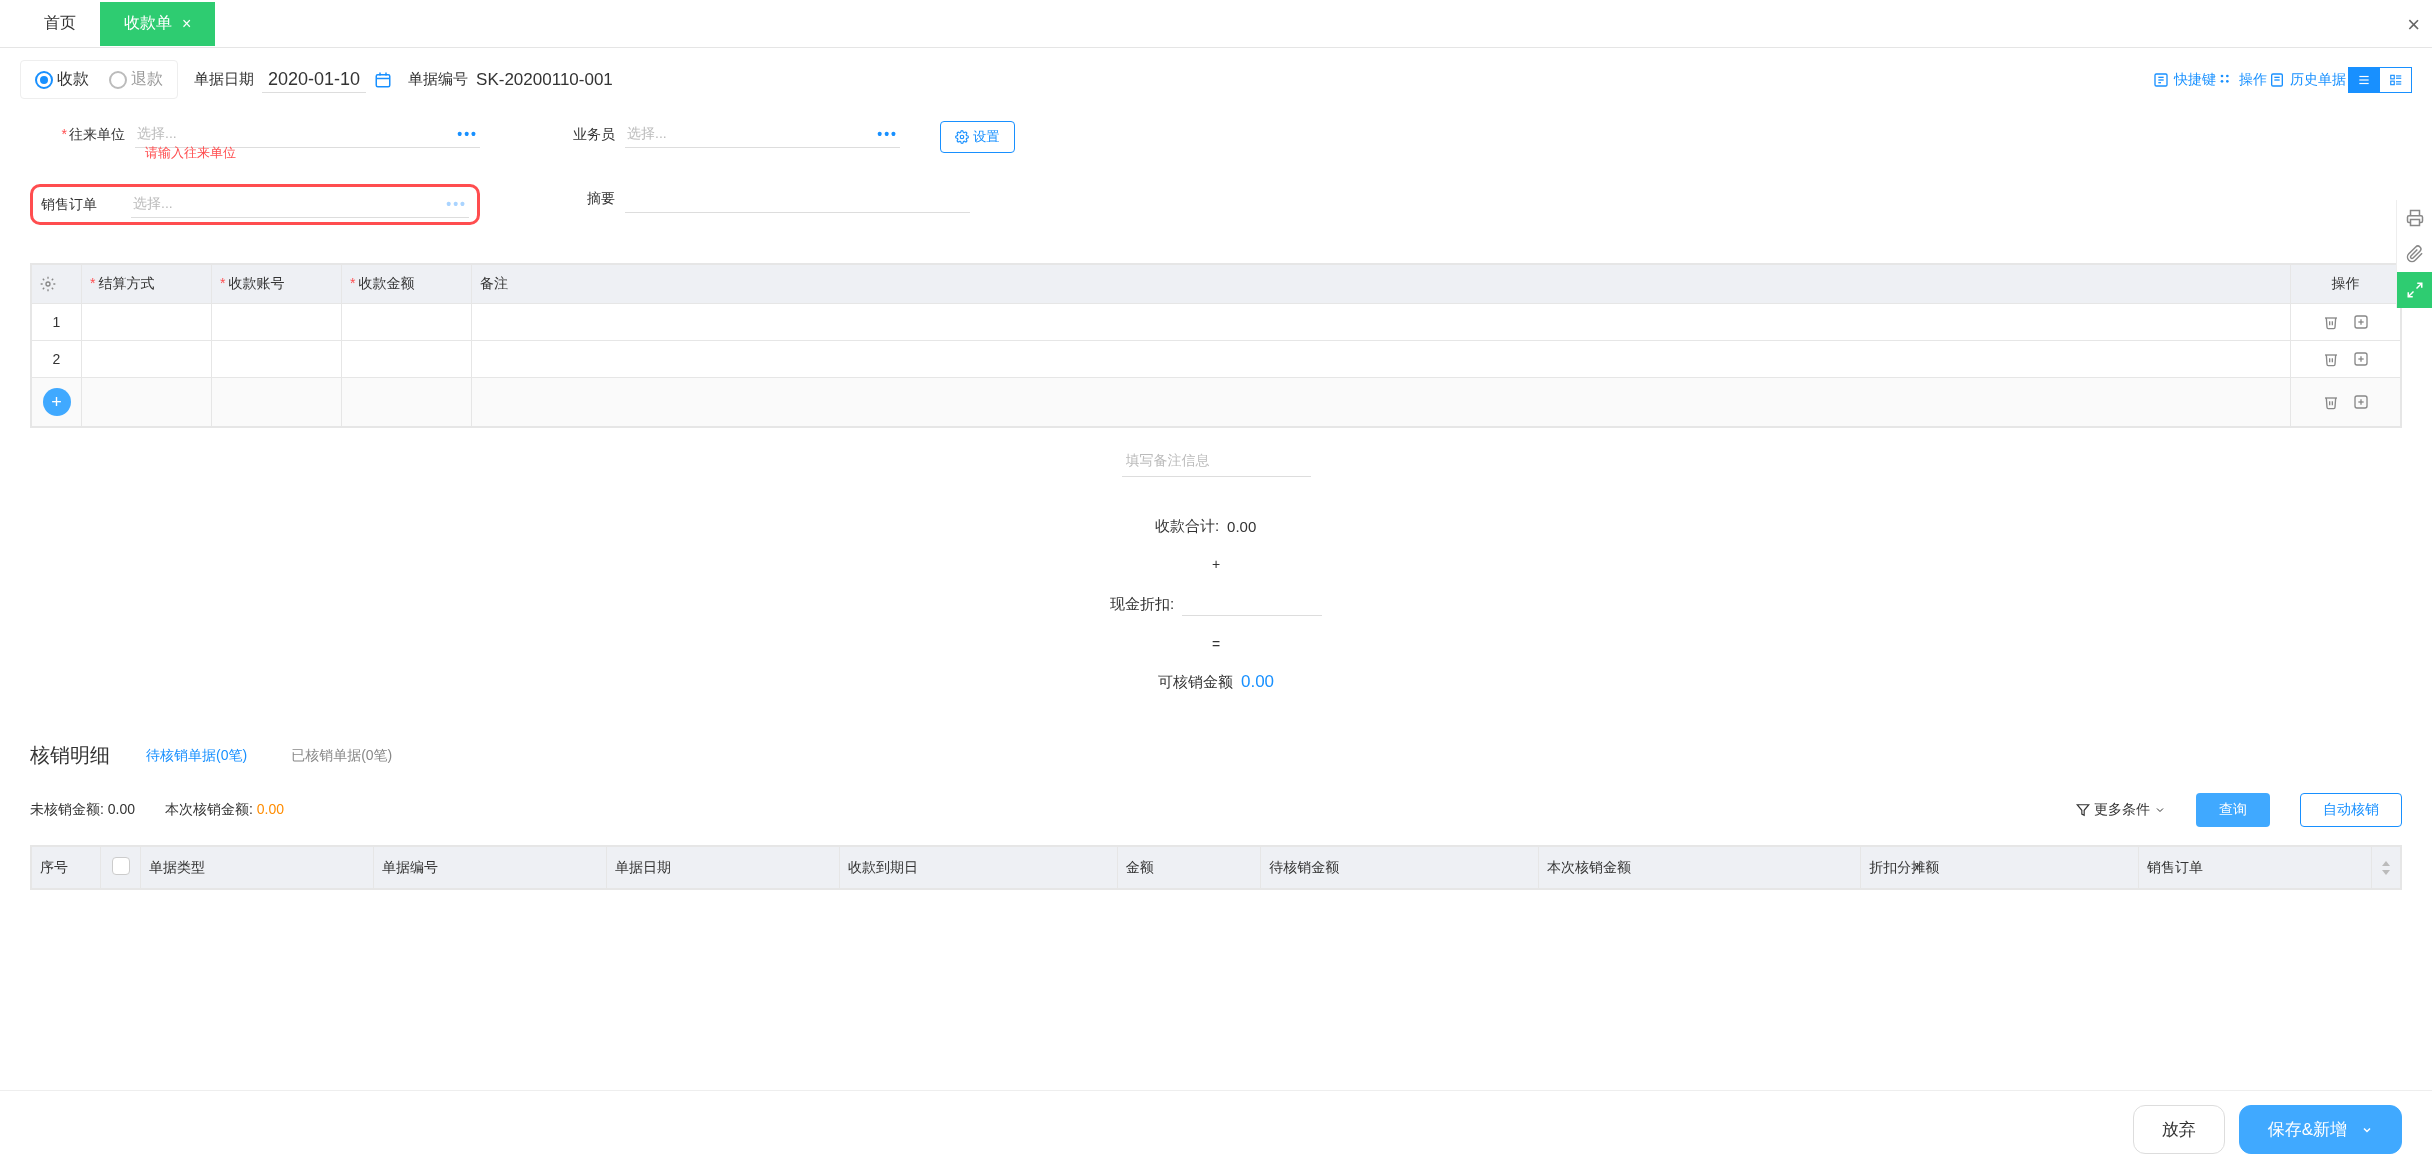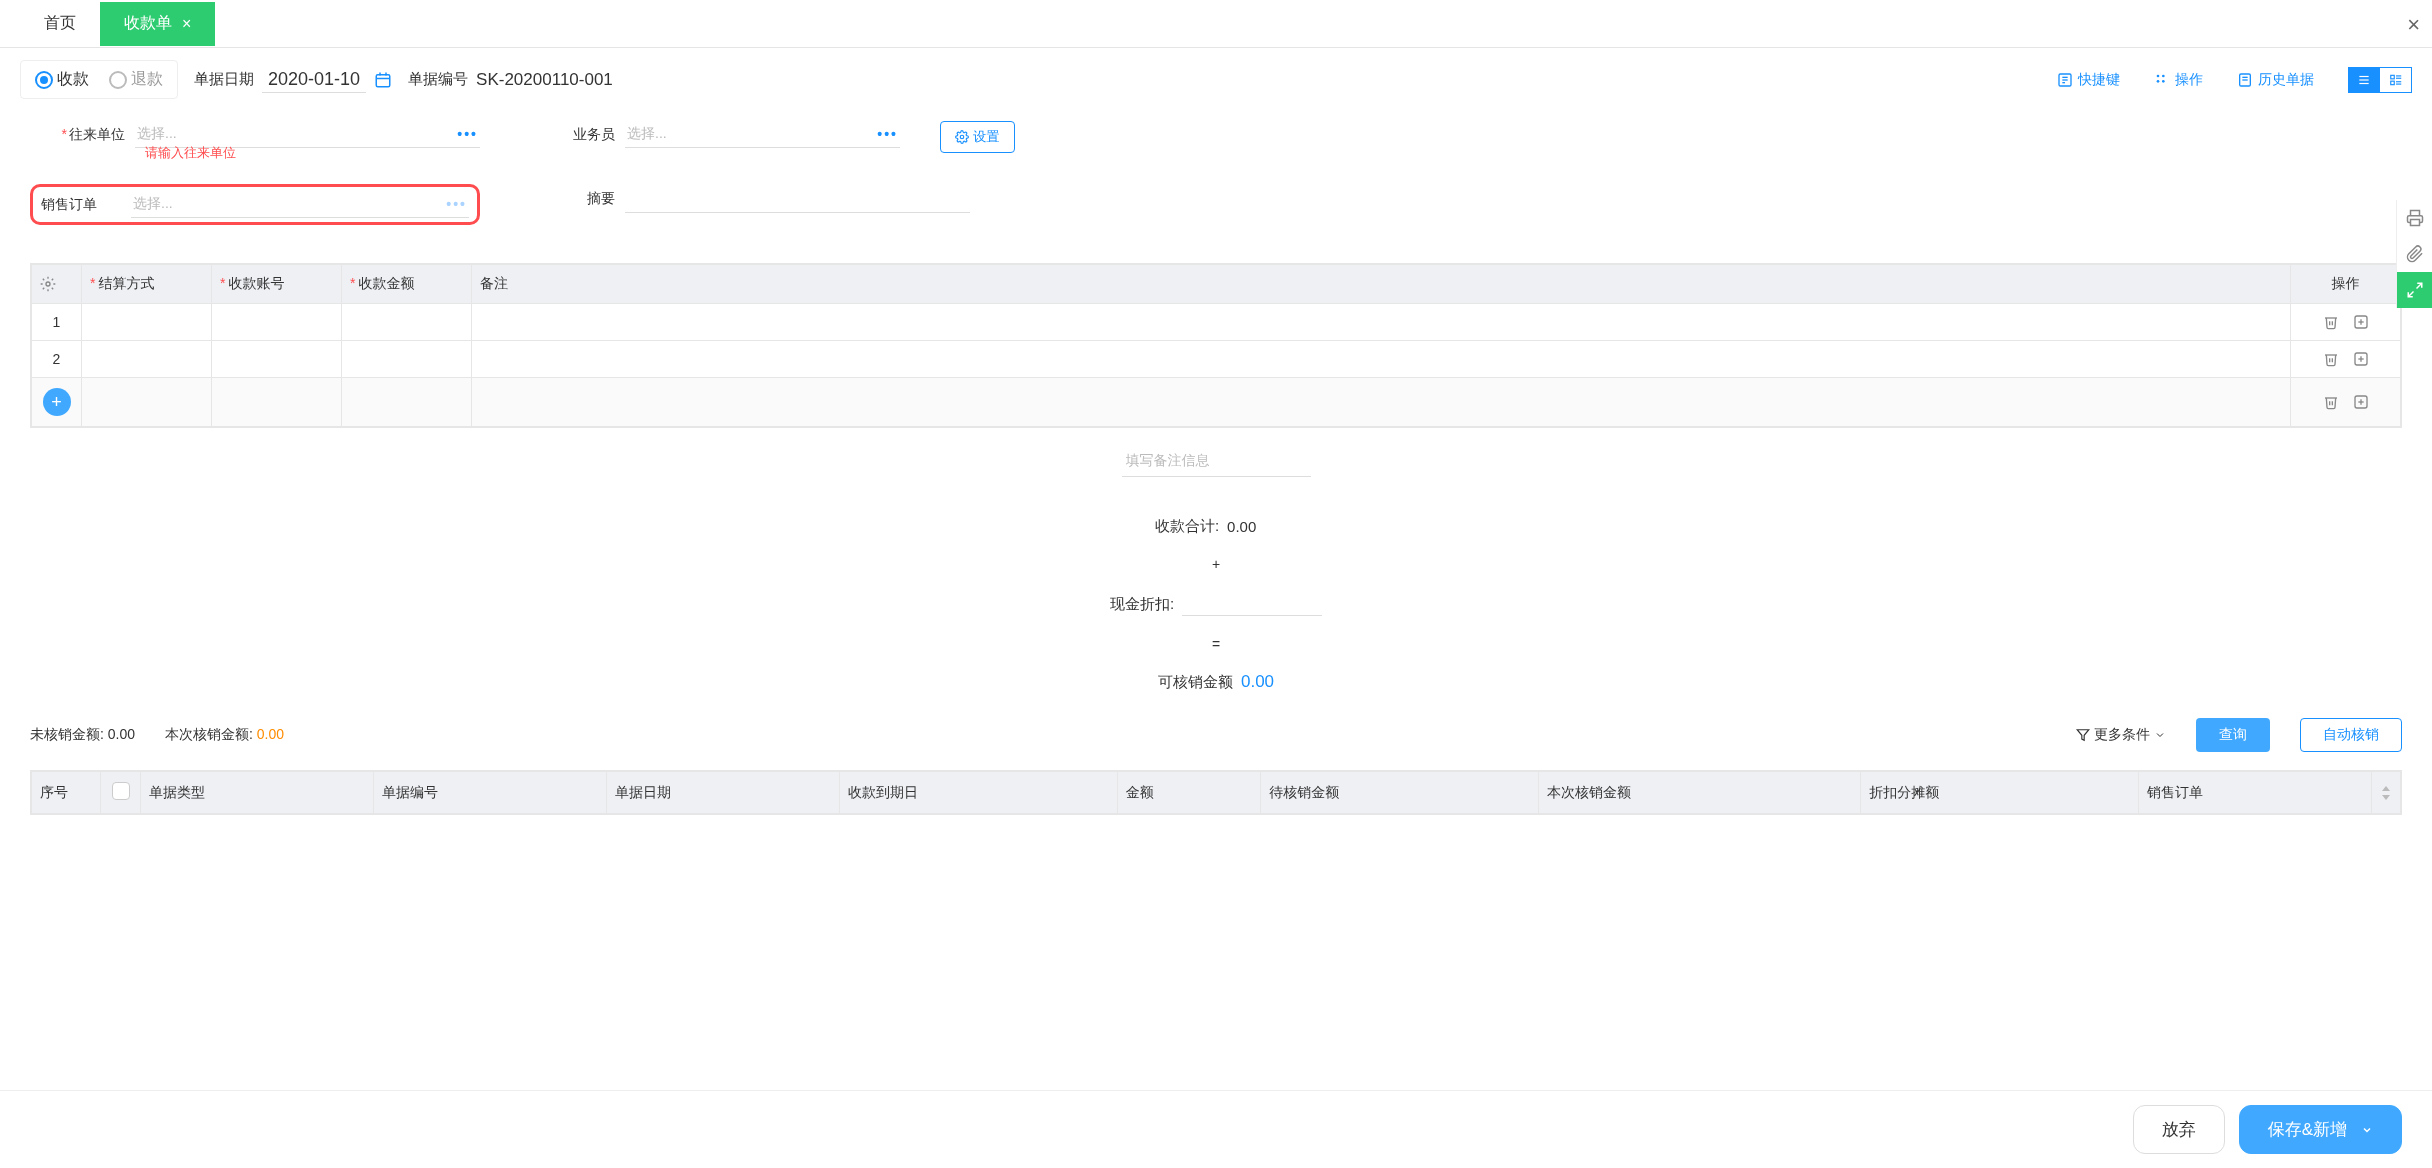--- a/index.html
+++ b/index.html
@@ -18,21 +18,21 @@
 .radio-group { display: flex; gap: 20px; align-items: center; border: 1px solid #eee; border-radius: 4px; padding: 8px 14px;}
 .radio-item { display: flex; align-items: center; gap: 4px; cursor: pointer; font-size: 16px; color: #333; }
 .radio { width: 18px; height: 18px; border: 2px solid #bbb; border-radius: 50%; display: inline-flex; align-items: center; justify-content: center; }
 .radio.checked { border-color: #1890ff; }
 .radio.checked::after { content: ""; width: 8px; height: 8px; background: #1890ff; border-radius: 50%; }
 .field-inline { display: flex; align-items: center; gap: 8px; font-size: 15px; }
 .date-value { font-size: 18px; color: #333; border-bottom: 1px solid #ddd; padding: 2px 6px; }
 .cal-icon { color: #1890ff; font-size: 18px; }
 .doc-no { font-size: 17px; color: #333; }
 .toolbar-spacer { flex: 1; }
-.toolbar-actions { display: flex; align-items: center; gap: 34px; }
+.toolbar-actions { display: flex; align-items: center; gap: 2px; }
 .tb-action { display: flex; align-items: center; gap: 5px; color: #1890ff; cursor: pointer; font-size: 14px; }
 .view-toggle { display: flex; }
 .view-btn { width: 32px; height: 26px; display: flex; align-items: center; justify-content: center; border: 1px solid #1890ff; cursor: pointer; }
 .view-btn.active { background: #1890ff; color: #fff; }
 .view-btn.inactive { background: #fff; color: #1890ff; border-left: none; }
 
 
 .form-area { padding: 10px 30px 20px 30px; }
 .form-row { display: flex; flex-wrap: wrap; gap: 40px; align-items: flex-start; margin-bottom: 18px; }
 .form-item { display: flex; align-items: center; gap: 10px; min-width: 450px; }
@@ -356,20 +356,25 @@
         <span>现金折扣:</span>
         <input class="discount-input" style="">
       </div>
   <span>=</span>
   <div class="sum-item">
         <span>可核销金额</span>
         <span class="verifiable">0.00</span>
       </div>
 </div>
 
+<div class="section-title-row">
+  <span class="section-title">核销明细</span>
+  <span class="tab-link">待核销单据(0笔)</span>
+  <span class="tab-link inactive">已核销单据(0笔)</span>
+</div>
 
 <div class="filter-row">
   <span class="stat"><span>未核销金额:</span> <span class="stat-val">0.00</span></span>
   <span class="stat"><span>本次核销金额:</span> <span class="stat-val orange">0.00</span></span>
   <div class="filter-spacer"></div>
   <span class="more-cond">
     <svg width="14" height="14" viewBox="0 0 24 24" fill="none" stroke="#333" stroke-width="2">
           <polygon points="22 3 2 3 10 12.46 10 19 14 21 14 12.46 22 3"></polygon>
         </svg>
     <span>更多条件</span>

